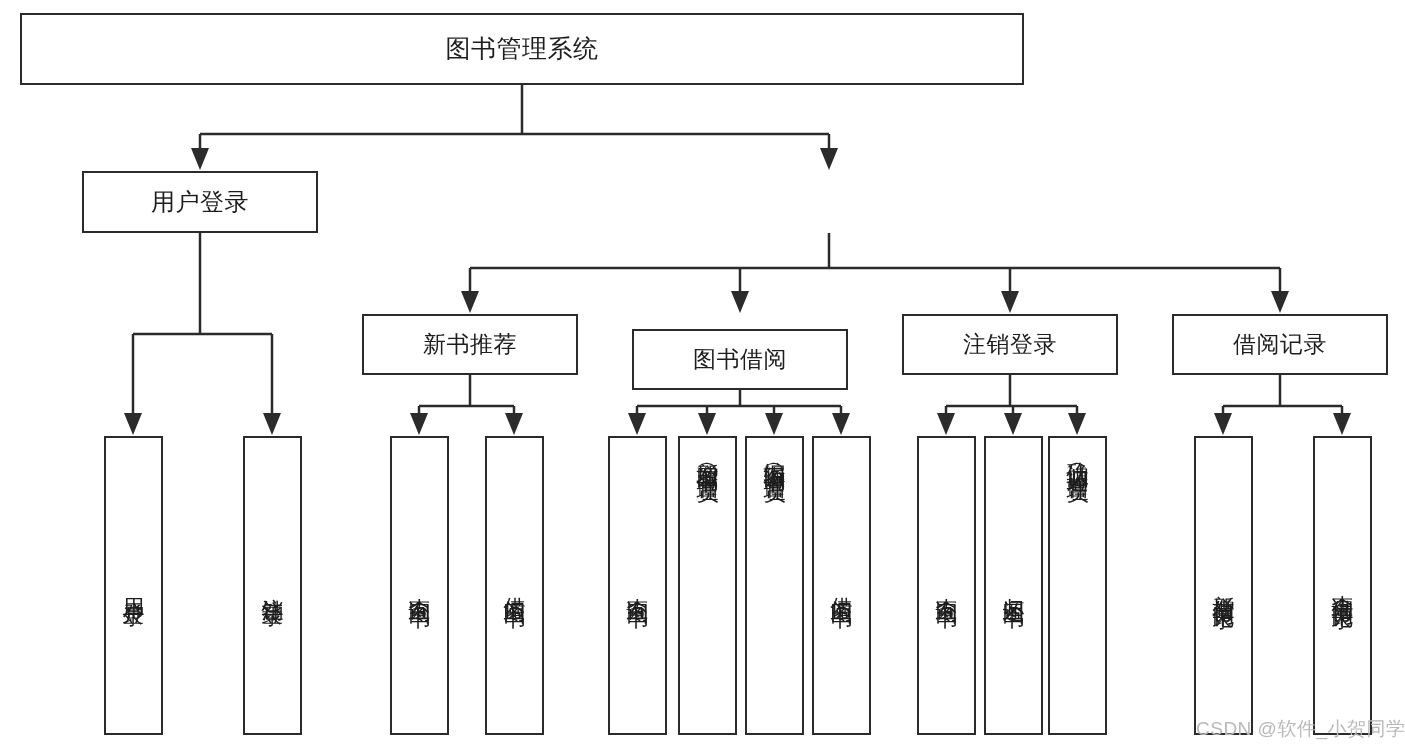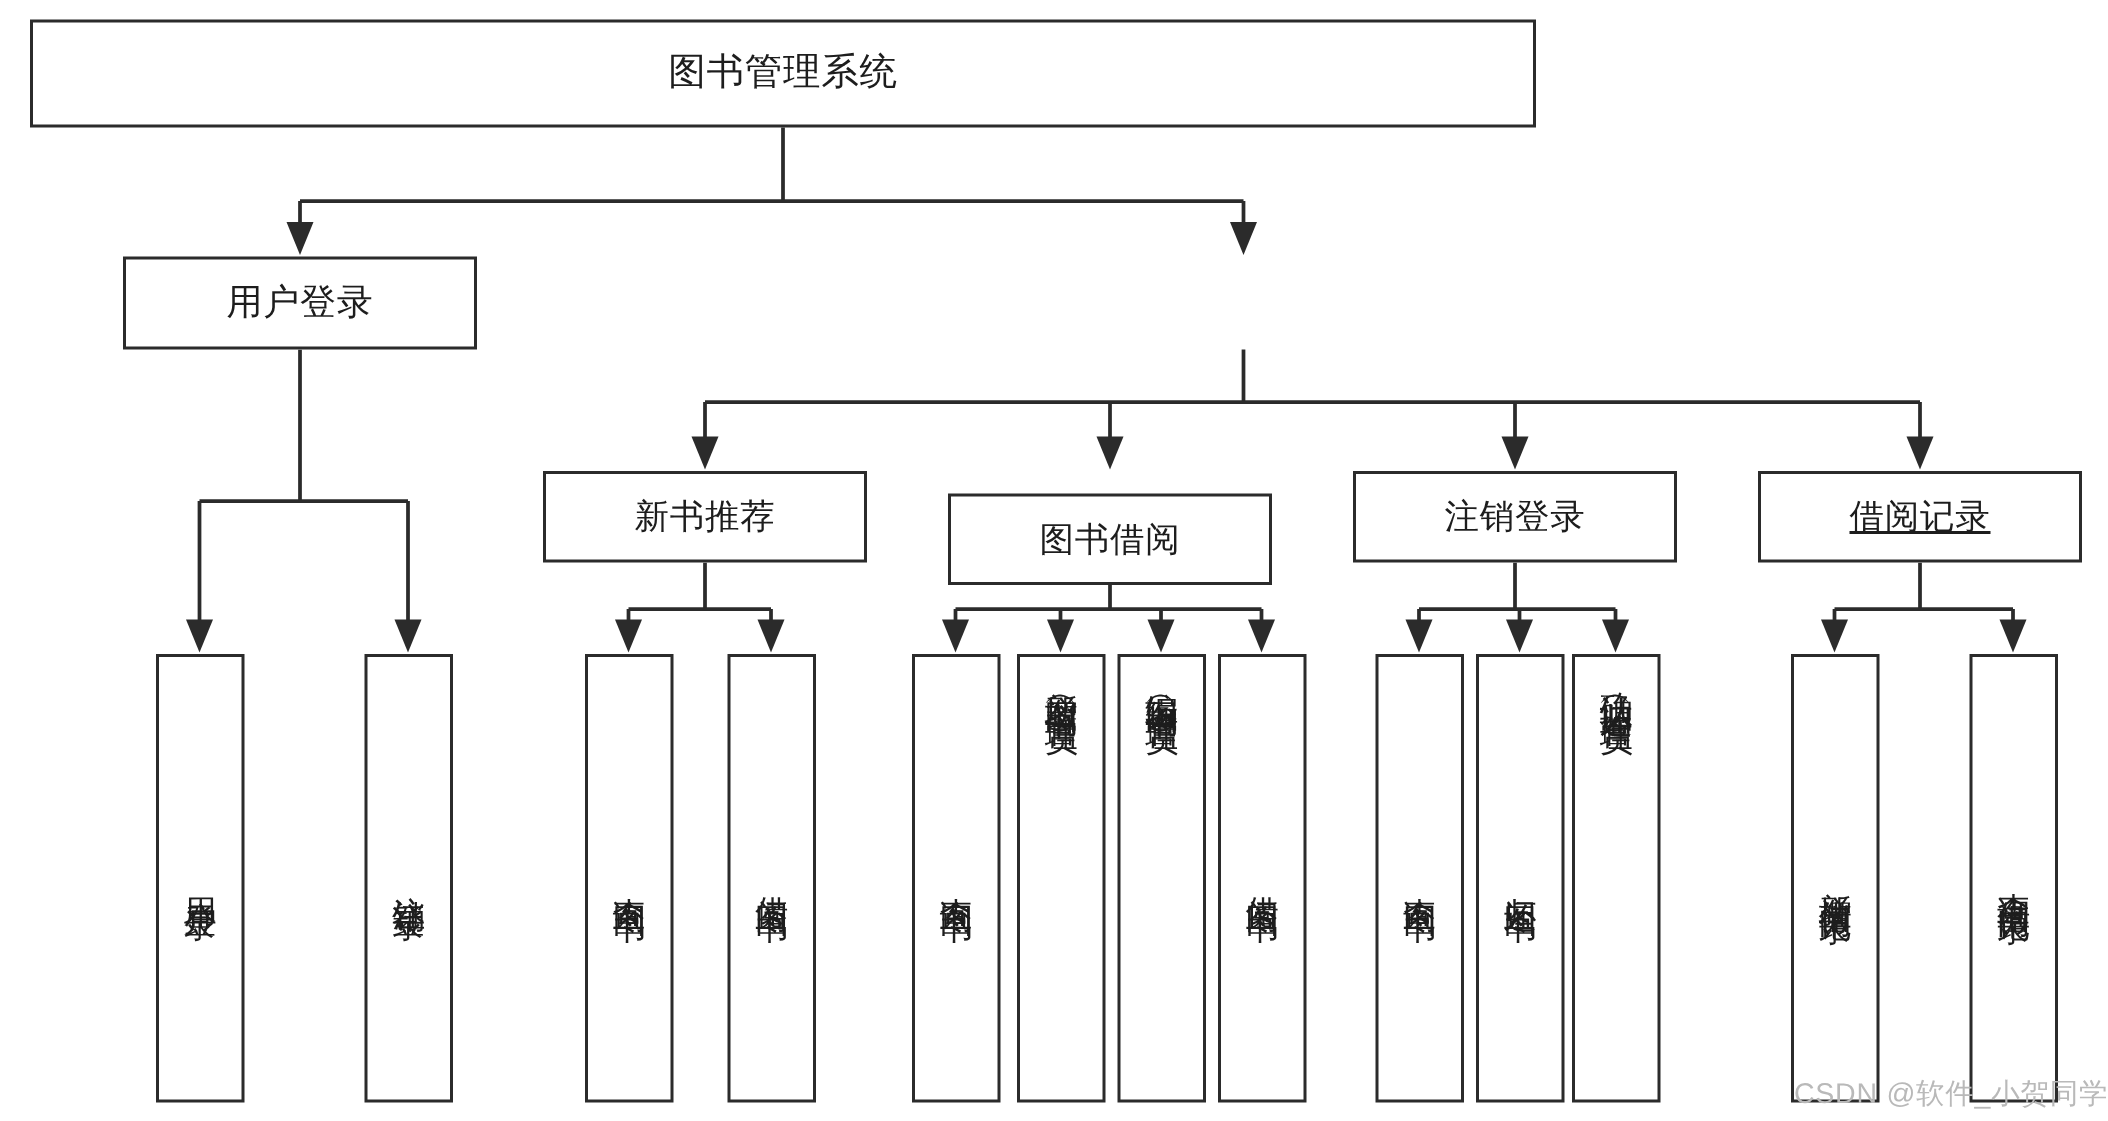--- a/index.html
+++ b/index.html
@@ -151,21 +151,21 @@
 
   <div class="node level3" style="left: 362px; top: 314px; width: 216px; height: 61px;">
     <span class="label">新书推荐</span>
   </div>
   <div class="node level3" style="left: 632px; top: 329px; width: 216px; height: 61px;">
     <span class="label">图书借阅</span>
   </div>
   <div class="node level3" style="left: 902px; top: 314px; width: 216px; height: 61px;">
     <span class="label">注销登录</span>
   </div>
-  <div class="node level3" style="left: 1172px; top: 314px; width: 216px; height: 61px; text-decoration: underline;">
+  <div class="node level3" style="left: 1172px; top: 314px; width: 216px; height: 61px;">
     <span class="label">借阅记录</span>
   </div>
 
   <div class="node leaf mid" style="left: 104px; top: 436px; width: 59px; height: 299px;">
     <span class="label">用户登录</span>
   </div>
   <div class="node leaf mid" style="left: 243px; top: 436px; width: 59px; height: 299px;">
     <span class="label">注销登录</span>
   </div>
   <div class="node leaf mid" style="left: 390px; top: 436px; width: 59px; height: 299px;">

